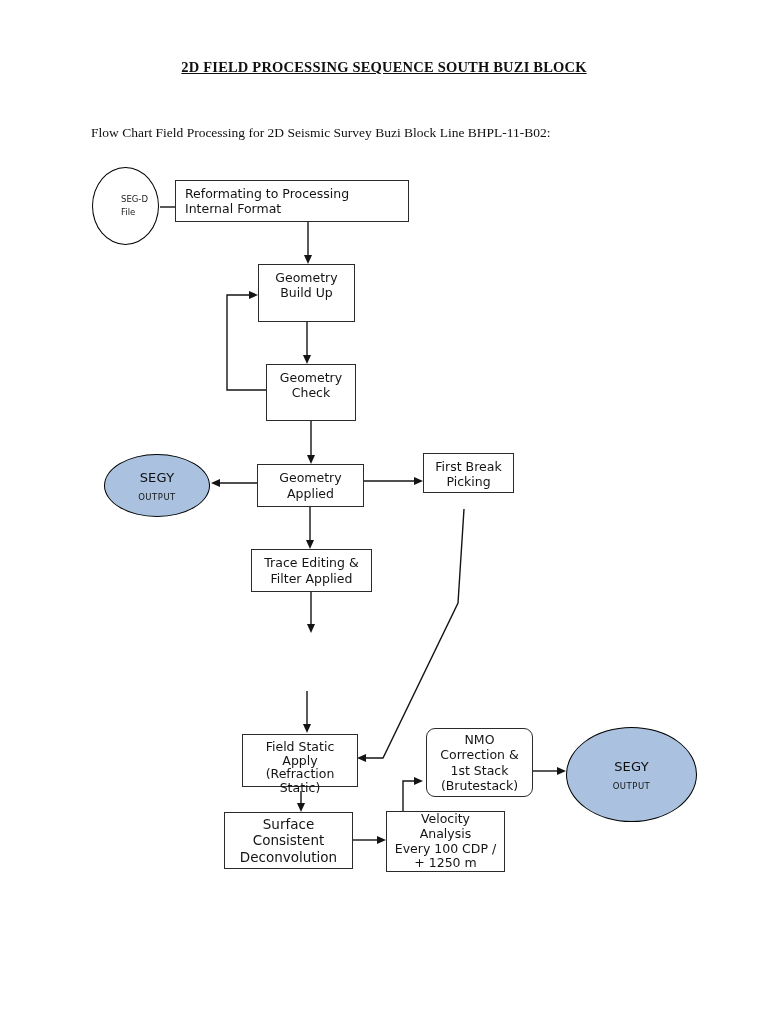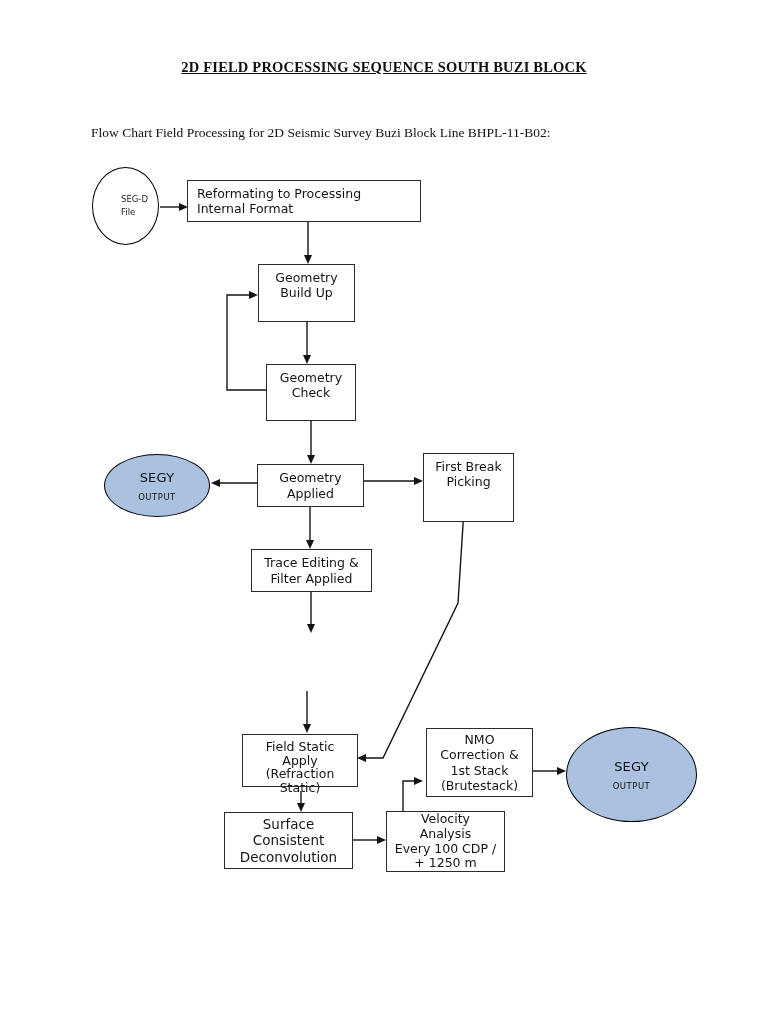--- a/index.html
+++ b/index.html
@@ -87,21 +87,21 @@
   </svg>
 
   <h1 class="title">2D FIELD PROCESSING SEQUENCE SOUTH BUZI BLOCK</h1>
   <p class="subtitle">Flow Chart Field Processing for 2D Seismic Survey Buzi Block Line BHPL-11-B02:</p>
 
   <div class="ellipse white" style="left:92px;top:167px;width:67px;height:78px;">
     <span class="segd-txt">SEG-D
 File</span>
   </div>
 
-  <div class="node v-center align-left" style="left:187px;top:180px;width:234px;height:42px;">
+  <div class="node v-center align-left" style="left:175px;top:180px;width:234px;height:42px;">
     <span class="txt">Reformating to Processing
 Internal Format</span>
   </div>
 
   <div class="node v-top" style="left:258px;top:264px;width:97px;height:58px;">
     <span class="txt">Geometry
 Build Up</span>
   </div>
 
   <div class="node v-top" style="left:266px;top:364px;width:90px;height:57px;">
@@ -112,21 +112,21 @@
   <div class="ellipse blue" style="left:104px;top:454px;width:106px;height:63px;">
     <span class="ellipse-title">SEGY</span>
     <span class="ellipse-sub">OUTPUT</span>
   </div>
 
   <div class="node v-center" style="left:257px;top:464px;width:107px;height:43px;">
     <span class="txt">Geometry
 Applied</span>
   </div>
 
-  <div class="node v-top" style="left:423px;top:453px;width:91px;height:69px;">
+  <div class="node v-top" style="left:423px;top:453px;width:91px;height:40px;">
     <span class="txt">First Break
 Picking</span>
   </div>
 
   <div class="node v-center" style="left:251px;top:549px;width:121px;height:43px;">
     <span class="txt">Trace Editing &amp;
 Filter Applied</span>
   </div>
 
 
@@ -143,21 +143,21 @@
 Static)</span>
   </div>
 
   <div class="node v-center" style="left:386px;top:811px;width:119px;height:61px;line-height:1.18;">
     <span class="txt">Velocity
 Analysis
 Every 100 CDP /
 + 1250 m</span>
   </div>
 
-  <div class="node v-center" style="left:426px;top:728px;width:107px;height:69px;">
+  <div class="node v-center" style="left:426px;top:728px;width:107px;height:69px;border-radius:9px;">
     <span class="txt">NMO
 Correction &amp;
 1st Stack
 (Brutestack)</span>
   </div>
 
   <div class="ellipse blue" style="left:566px;top:727px;width:131px;height:95px;">
     <span class="ellipse-title">SEGY</span>
     <span class="ellipse-sub">OUTPUT</span>
   </div>

